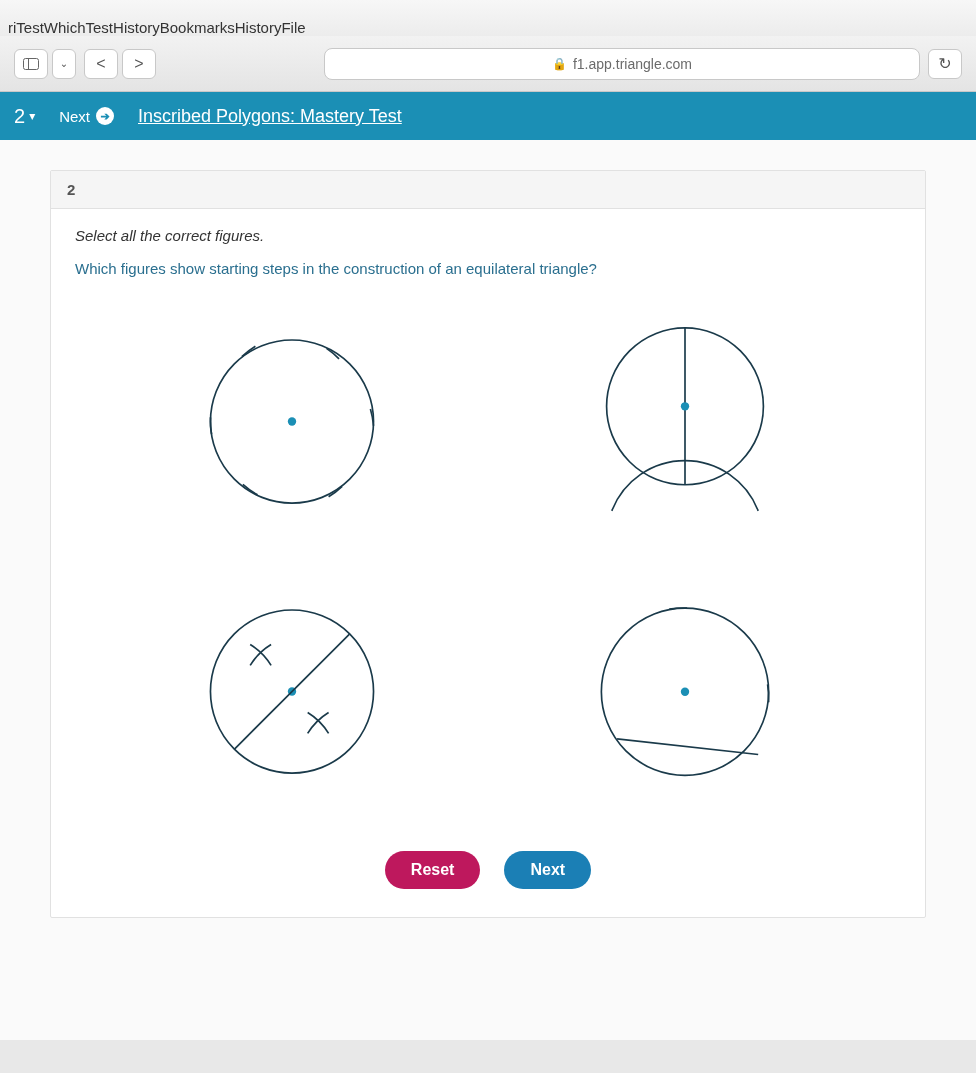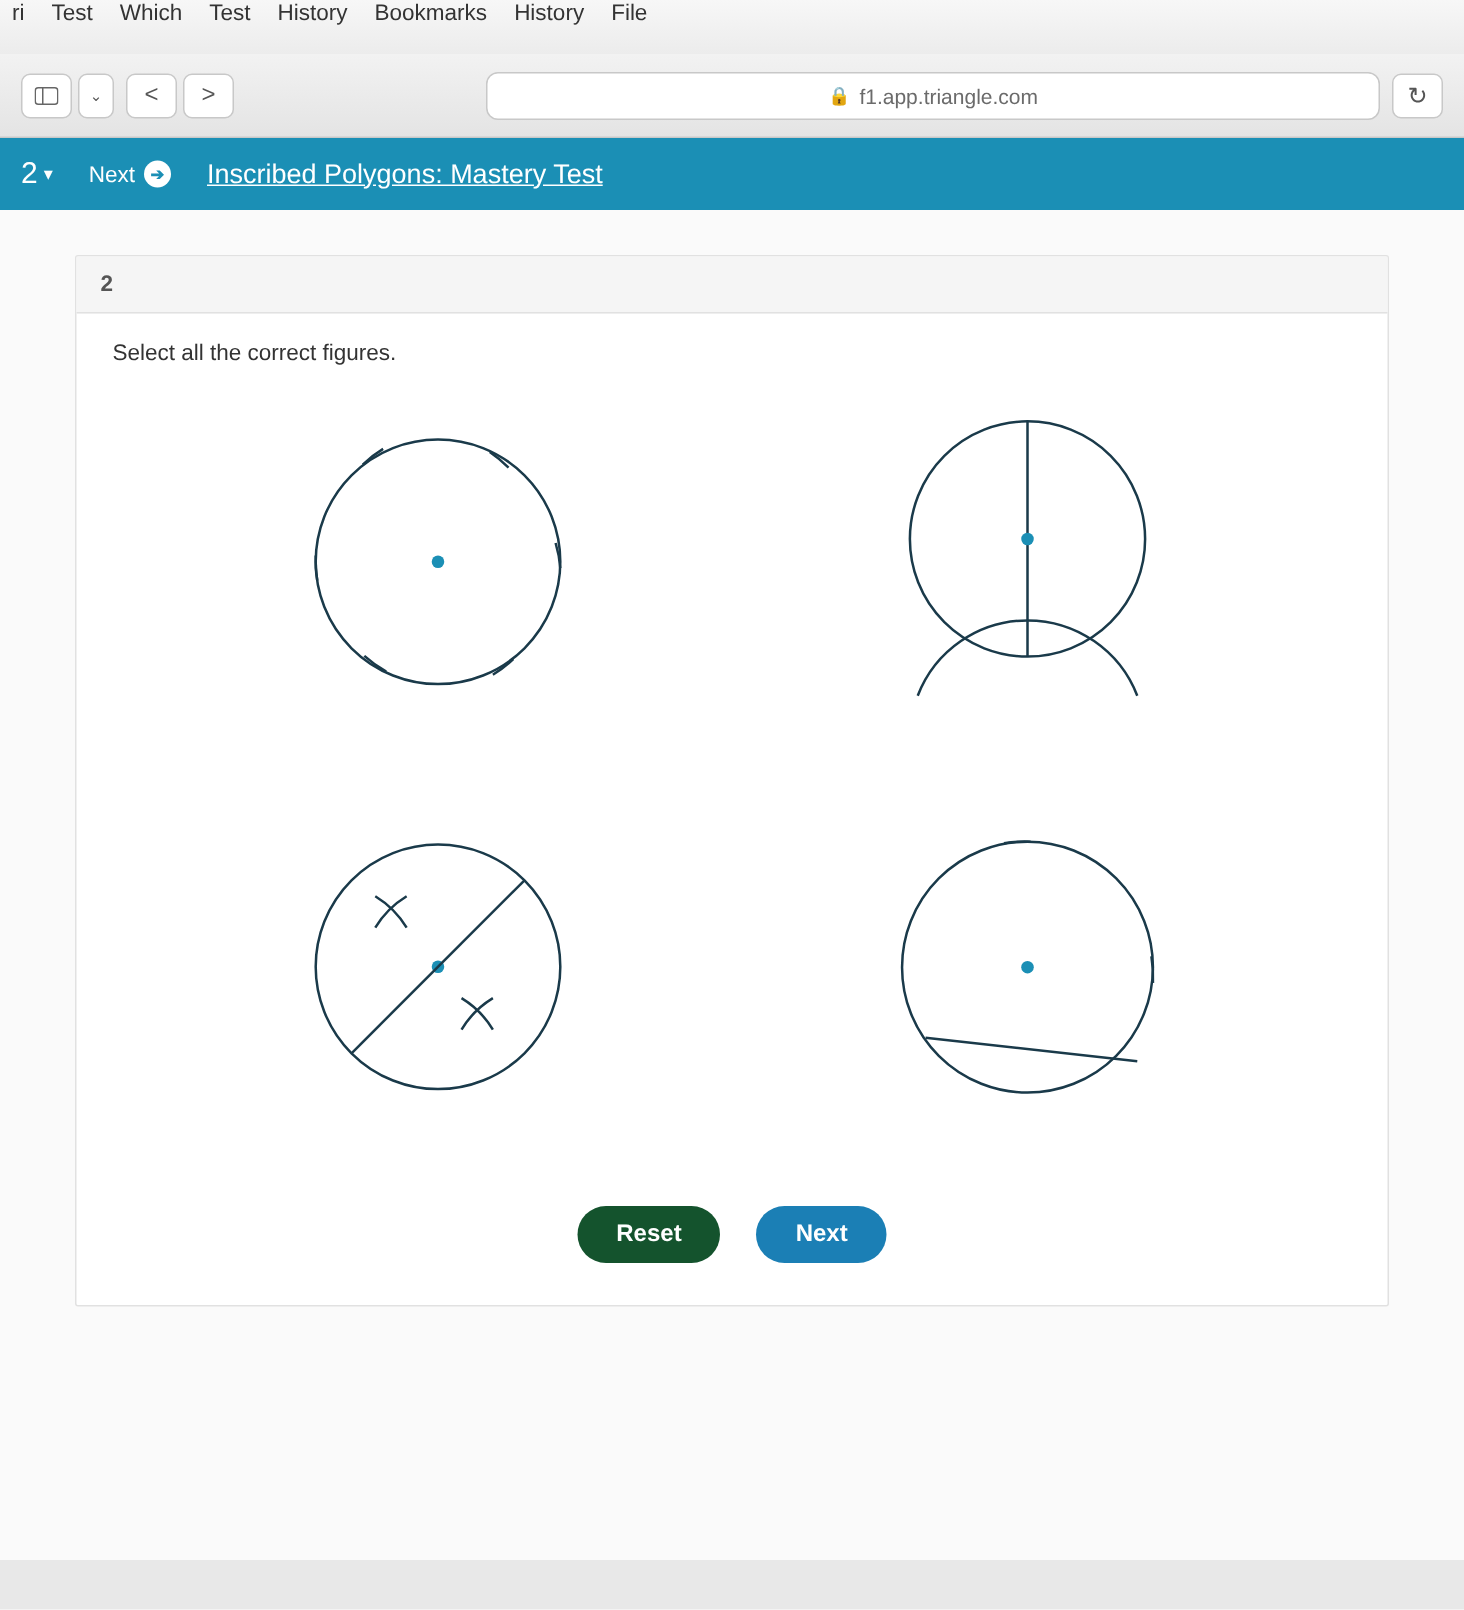--- a/index.html
+++ b/index.html
@@ -7,23 +7,22 @@
     font-family: -apple-system, BlinkMacSystemFont, "Segoe UI", Helvetica, Arial, sans-serif;
     background: #e8e8e8;
     width: 976px;
     height: 1073px;
     overflow: hidden;
   }
   .menubar {
     background: linear-gradient(#f7f7f7, #ececec);
     height: 36px;
     display: flex;
-    align-items: flex-start;
+    align-items: flex-end;
     padding: 0 8px;
-    gap: 18px;
     font-size: 15px;
     color: #333;
   }
   .menubar span { cursor: default; }
   .toolbar {
     background: linear-gradient(#f2f2f2, #e4e4e4);
     height: 56px;
     display: flex;
     align-items: center;
     padding: 0 14px;
@@ -105,21 +104,21 @@
   }
   .card-header {
     border-bottom: 1px solid #e1e1e1;
     padding: 10px 16px;
     font-weight: bold;
     color: #555;
     font-size: 15px;
     background:#f5f5f5;
   }
   .card-body { padding: 18px 24px; }
-  .instr { font-size: 15px; color: #333; margin-bottom: 16px; }
+  .instr { font-size: 15px; color: #333; margin-bottom: 16px; font-style: italic; }
   .question { font-size: 15px; color: #2a6f8f; margin-bottom: 30px; }
   .figures {
     display: grid;
     grid-template-columns: 1fr 1fr;
     gap: 60px 80px;
     justify-items: center;
     padding: 10px 60px 30px;
   }
   .figure {
     width: 230px;
@@ -139,21 +138,21 @@
   }
   .btn {
     border: none;
     border-radius: 22px;
     padding: 10px 26px;
     font-size: 16px;
     font-weight: 600;
     color: #fff;
     cursor: pointer;
   }
-  .btn-reset { background: #14532d; }
+  .btn-reset { background: #be185d; }
   .btn-next  { background: #1b7fb5; }
 </style>
 </head>
 <body>
 
 <div class="menubar">
   <span>ri</span>
   <span>Test</span>
   <span>Which</span>
   <span>Test</span>
@@ -202,20 +201,21 @@
     <span class="circ">➔</span>
   </div>
   <div class="title">Inscribed Polygons: Mastery Test</div>
 </div>
 
 <div class="content">
   <div class="card">
     <div class="card-header">2</div>
     <div class="card-body">
       <div class="instr">Select all the correct figures.</div>
+      <div class="question">Which figures show starting steps in the construction of an equilateral triangle?</div>
 
       <div class="figures">
 
         <div class="figure">
           <svg viewBox="0 0 220 200">
             <circle cx="110" cy="100" r="78"></circle>
             <circle class="center-dot" cx="110" cy="100" r="4"></circle>
 
             <g>
               <path d="M 143 30 A 78 78 0 0 1 155 40"></path>

